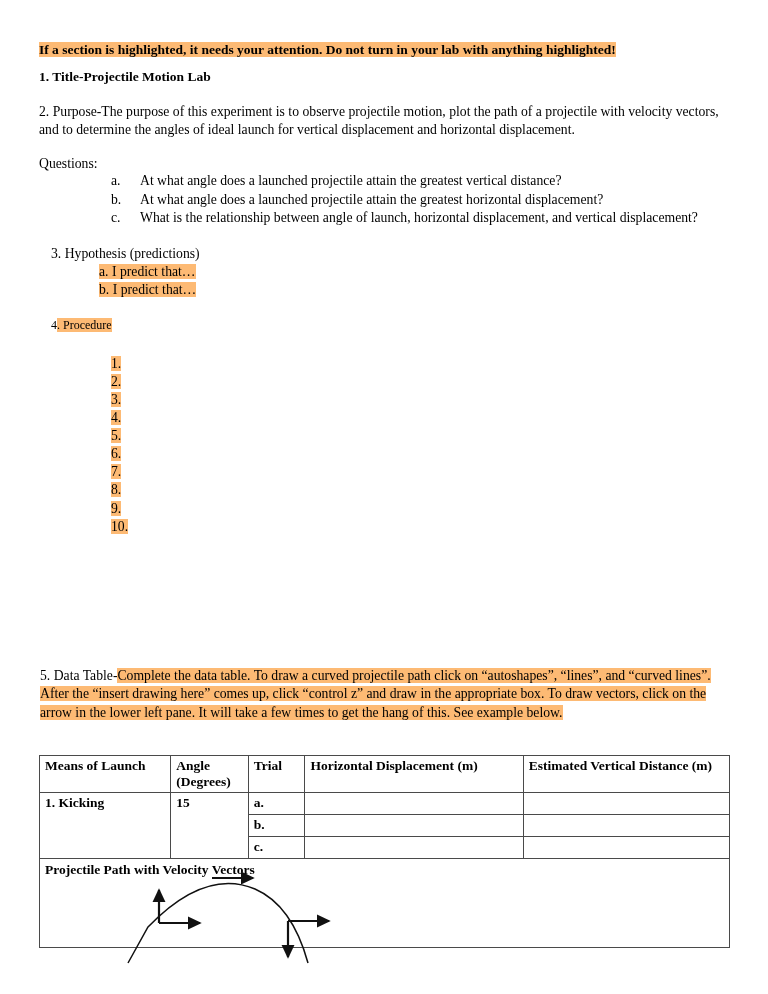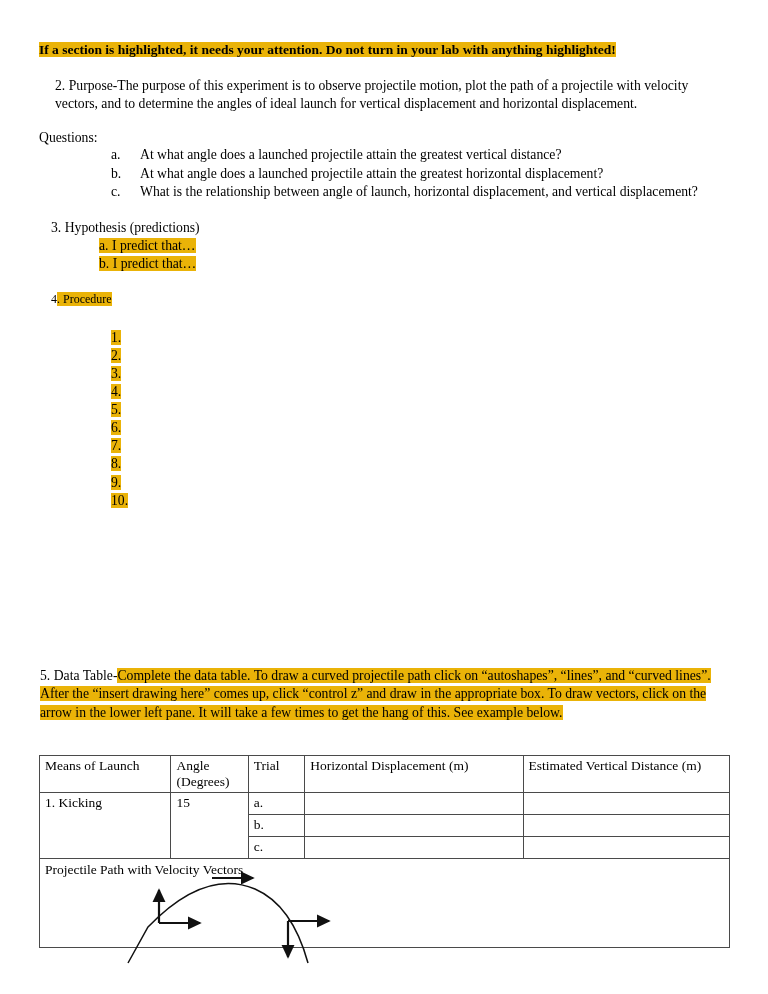--- a/index.html
+++ b/index.html
@@ -21,21 +21,21 @@
     width: 768px;
     height: 994px;
   }
   .content {
     position: absolute;
     left: 39px;
     top: 42px;
     width: 690px;
   }
   .hl {
-    background: #eab308;
+    background: #fdba74;
   }
   .banner {
     font-size: 13.5px;
     font-weight: bold;
     line-height: 1.25;
     margin: 0;
   }
   .names-row {
     margin: 0;
     text-align: right;
@@ -45,21 +45,21 @@
   }
   .title-line {
     font-size: 13.5px;
     font-weight: bold;
     margin: 0;
     margin-top: 10px;
   }
   .purpose {
     font-size: 13.7px;
     line-height: 1.32;
-    margin: 16px;
+    margin: 0;
     margin-top: 18px;
     text-align: left;
   }
   .questions-label {
     font-size: 13.7px;
     margin: 0;
     margin-top: 17px;
   }
   ol.qlist {
     margin: 0;
@@ -117,21 +117,21 @@
     left: 0;
     top: 713px;
     width: 691px;
     border-collapse: collapse;
     font-size: 13.5px;
   }
   table.data td, table.data th {
     border: 1px solid #4a4a4a;
     padding: 2px 5px 2px 5px;
     vertical-align: top;
-    font-weight: normal;
+    font-weight: bold;
     text-align: left;
     line-height: 1.2;
   }
   .col-means { width: 130px; }
   .col-angle { width: 68px; }
   .col-trial { width: 48px; }
   .col-horiz { width: 224px; }
   .col-vert  { width: 213px; }
   .hdr-cell { height: 30px; }
   .trial-cell { height: 17px; }
@@ -159,20 +159,21 @@
 <body>
 
 <div class="page">
   <div class="content">
 
     <p class="banner">
       <span class="hl">If a section is highlighted, it needs your attention.  Do not turn in your lab with anything highlighted!</span>
     </p>
 
 
+    <p class="title-line">1. Title-Projectile Motion Lab</p>
 
     <p class="purpose">2. Purpose-The purpose of this experiment is to observe projectile motion, plot the path of a projectile with velocity vectors, and to determine the angles of ideal launch for vertical displacement and horizontal displacement.</p>
 
     <p class="questions-label">Questions:</p>
 
     <ol class="qlist">
       <li>
         <span class="marker">a.</span>
         <span>At what angle does a launched projectile attain the greatest vertical distance?</span>
       </li>

